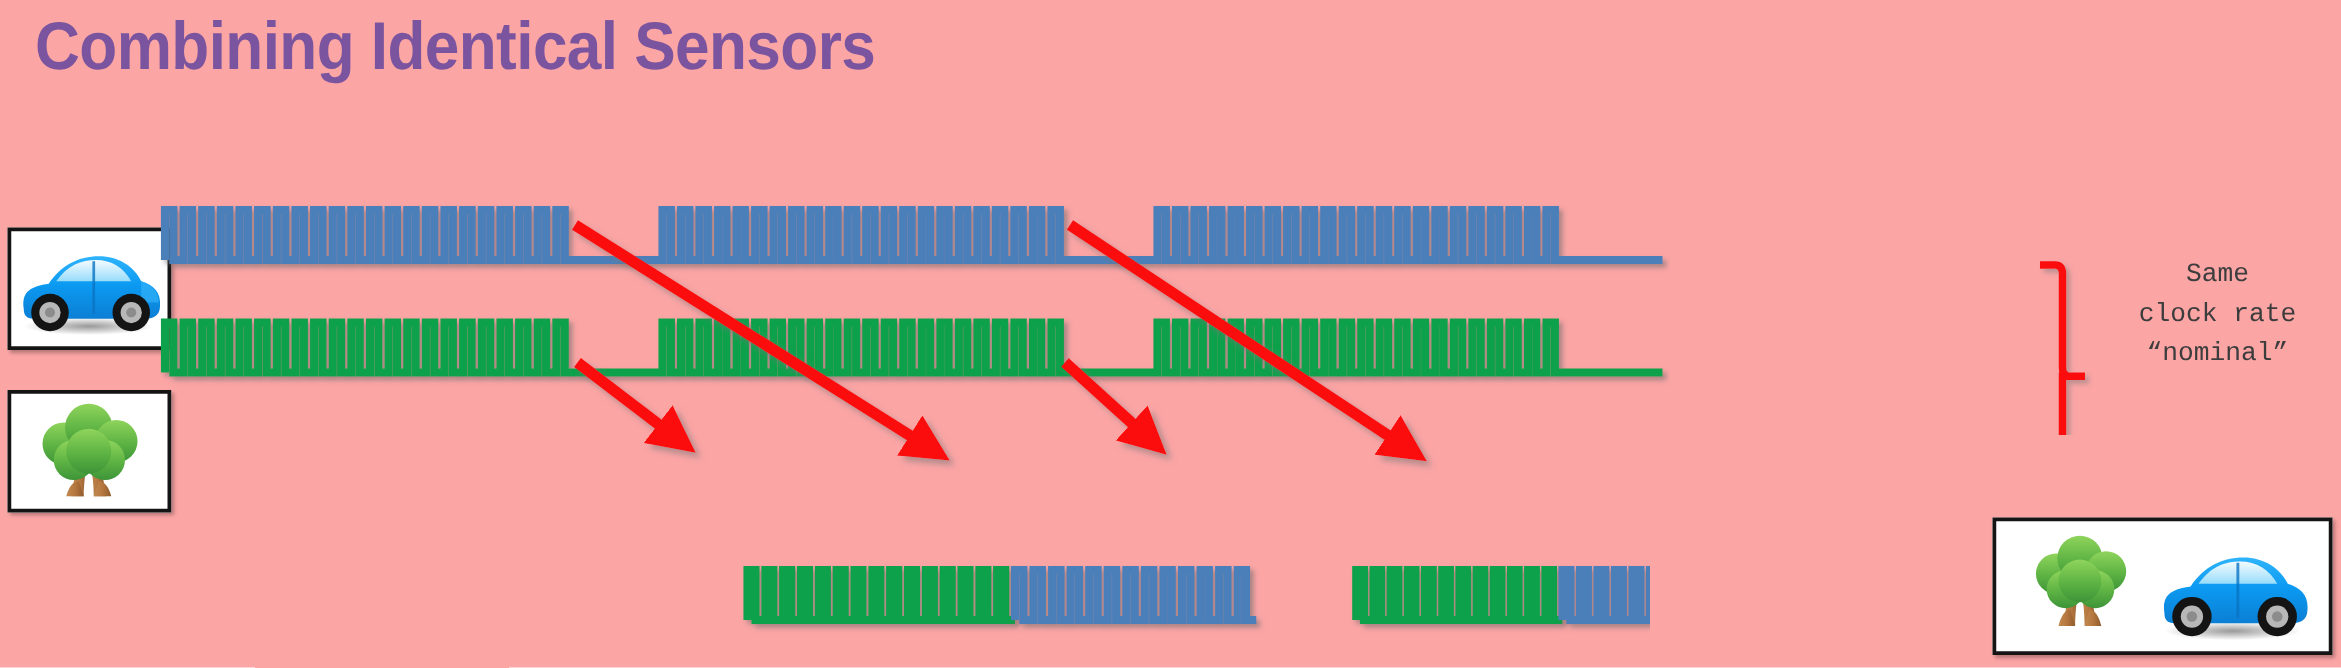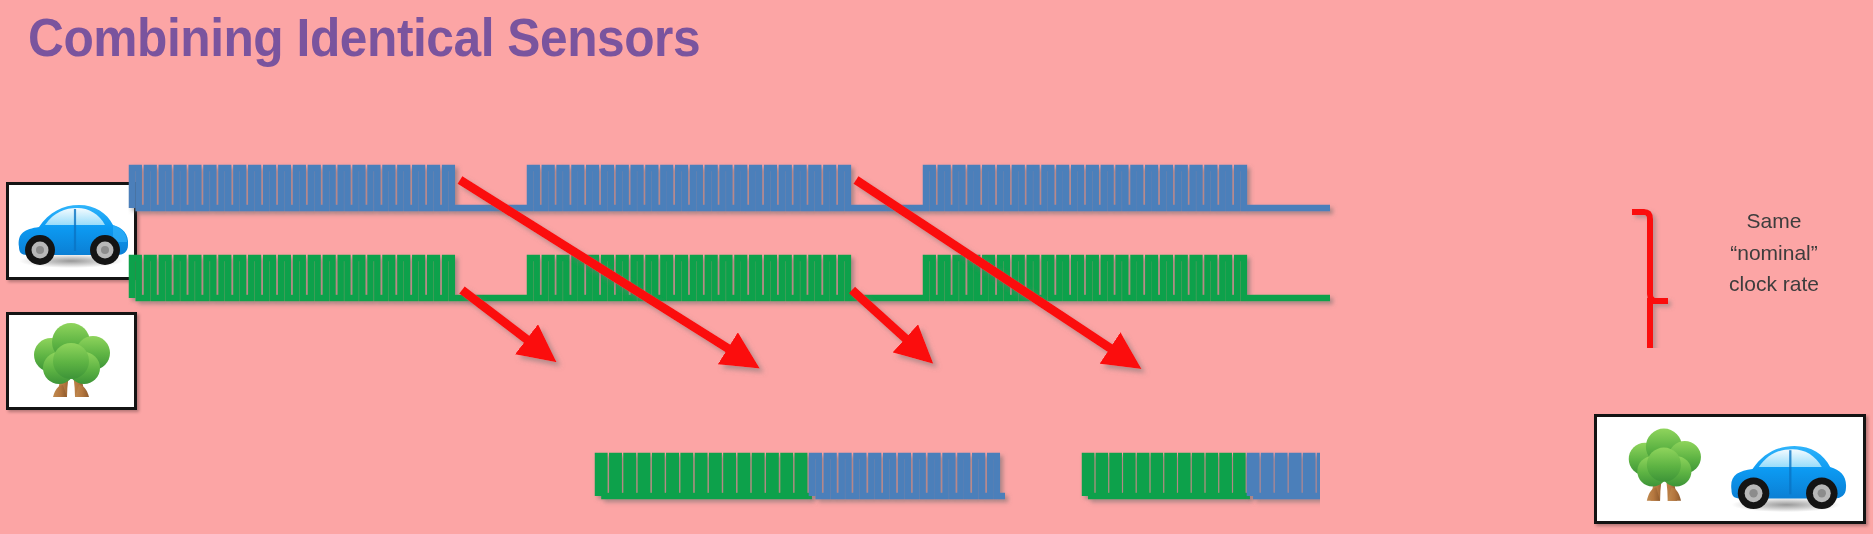--- a/index.html
+++ b/index.html
@@ -57,21 +57,21 @@
   #caption {
     position: absolute;
     left: 1684px; top: 205px;
     width: 180px;
     text-align: center;
     font-family: "Liberation Sans", sans-serif;
     font-size: 21px;
     line-height: 1.5;
     color: #3d3d3d;
   }
-  #caption div { white-space: nowrap; }
+  #caption div { white-space: nowrap; font-family: Liberation Mono, monospace; }
 </style>
 </head>
 <body>
 
 <div id="slide">
 
   <div id="title">Combining Identical Sensors</div>
 
   <div class="iconbox" id="box-car">
     <svg class="icon-svg" width="125" height="92" viewBox="0 0 125 92">
@@ -216,17 +216,17 @@
       <feDropShadow dx="3" dy="3" stdDeviation="2" flood-color="#777" flood-opacity="0.5"></feDropShadow>
     </filter>
     <g filter="url(#bdrop)" fill="none" stroke="#fb0d0d" stroke-width="6" stroke-linecap="butt">
       <path d="M4 44 L16 44 Q22 44 22 51 L22 126 Q22 133 28 133 L40 133
                Q28 133 22 133 Q22 140 22 147 L22 218 Q22 226 16 226 L4 226"></path>
     </g>
   </svg>
 
   <div id="caption">
     <div>Same</div>
+    <div>clock rate</div>
     <div>“nominal”</div>
-    <div>clock rate</div>
   </div>
 
 </div>
 
 </body></html>

